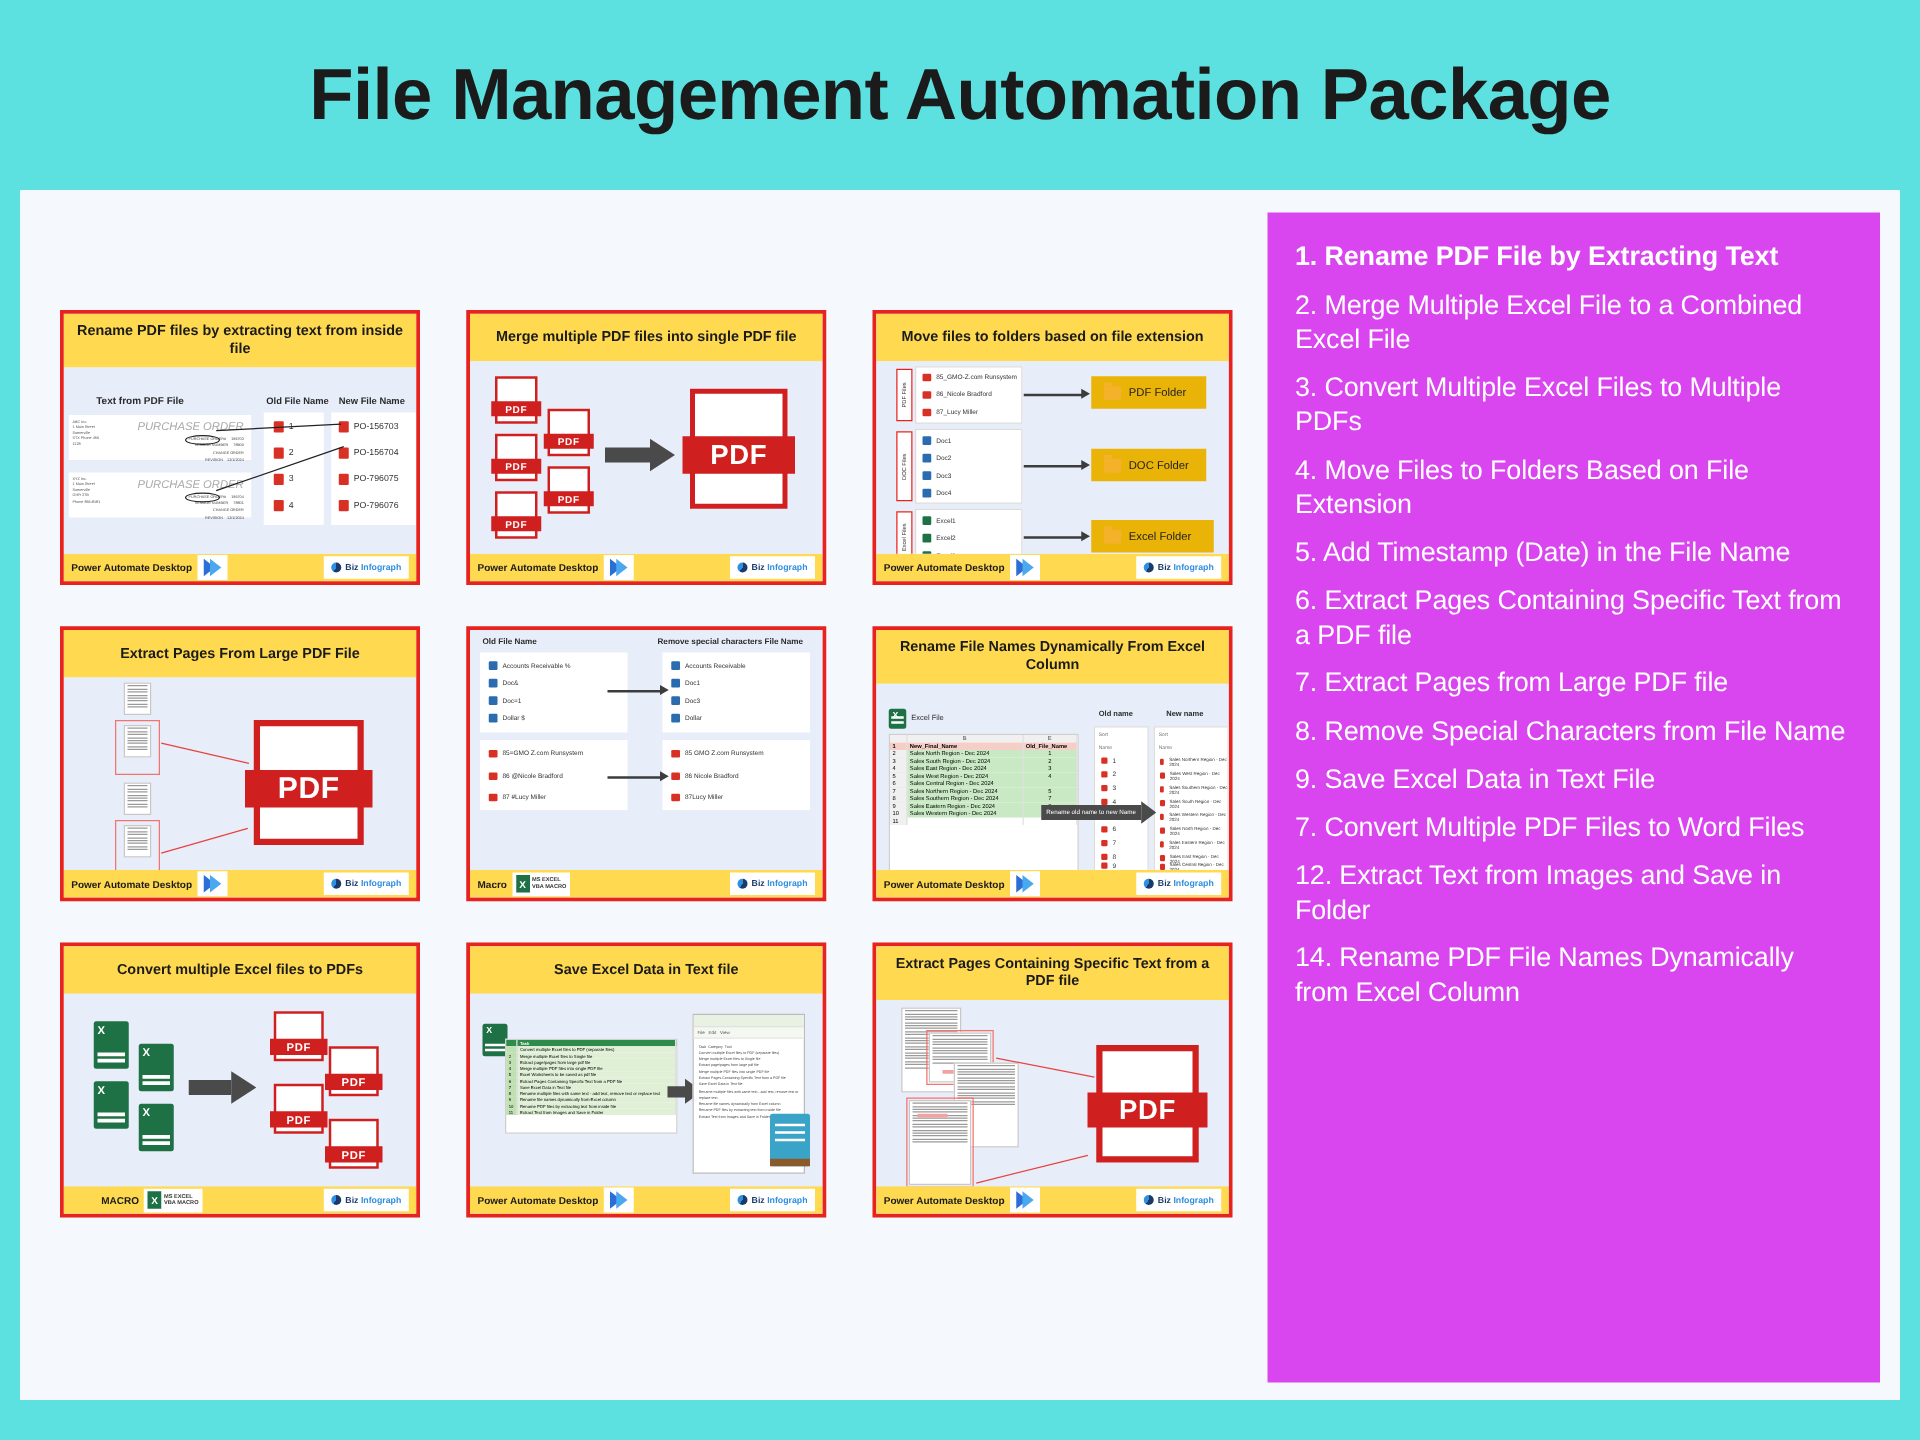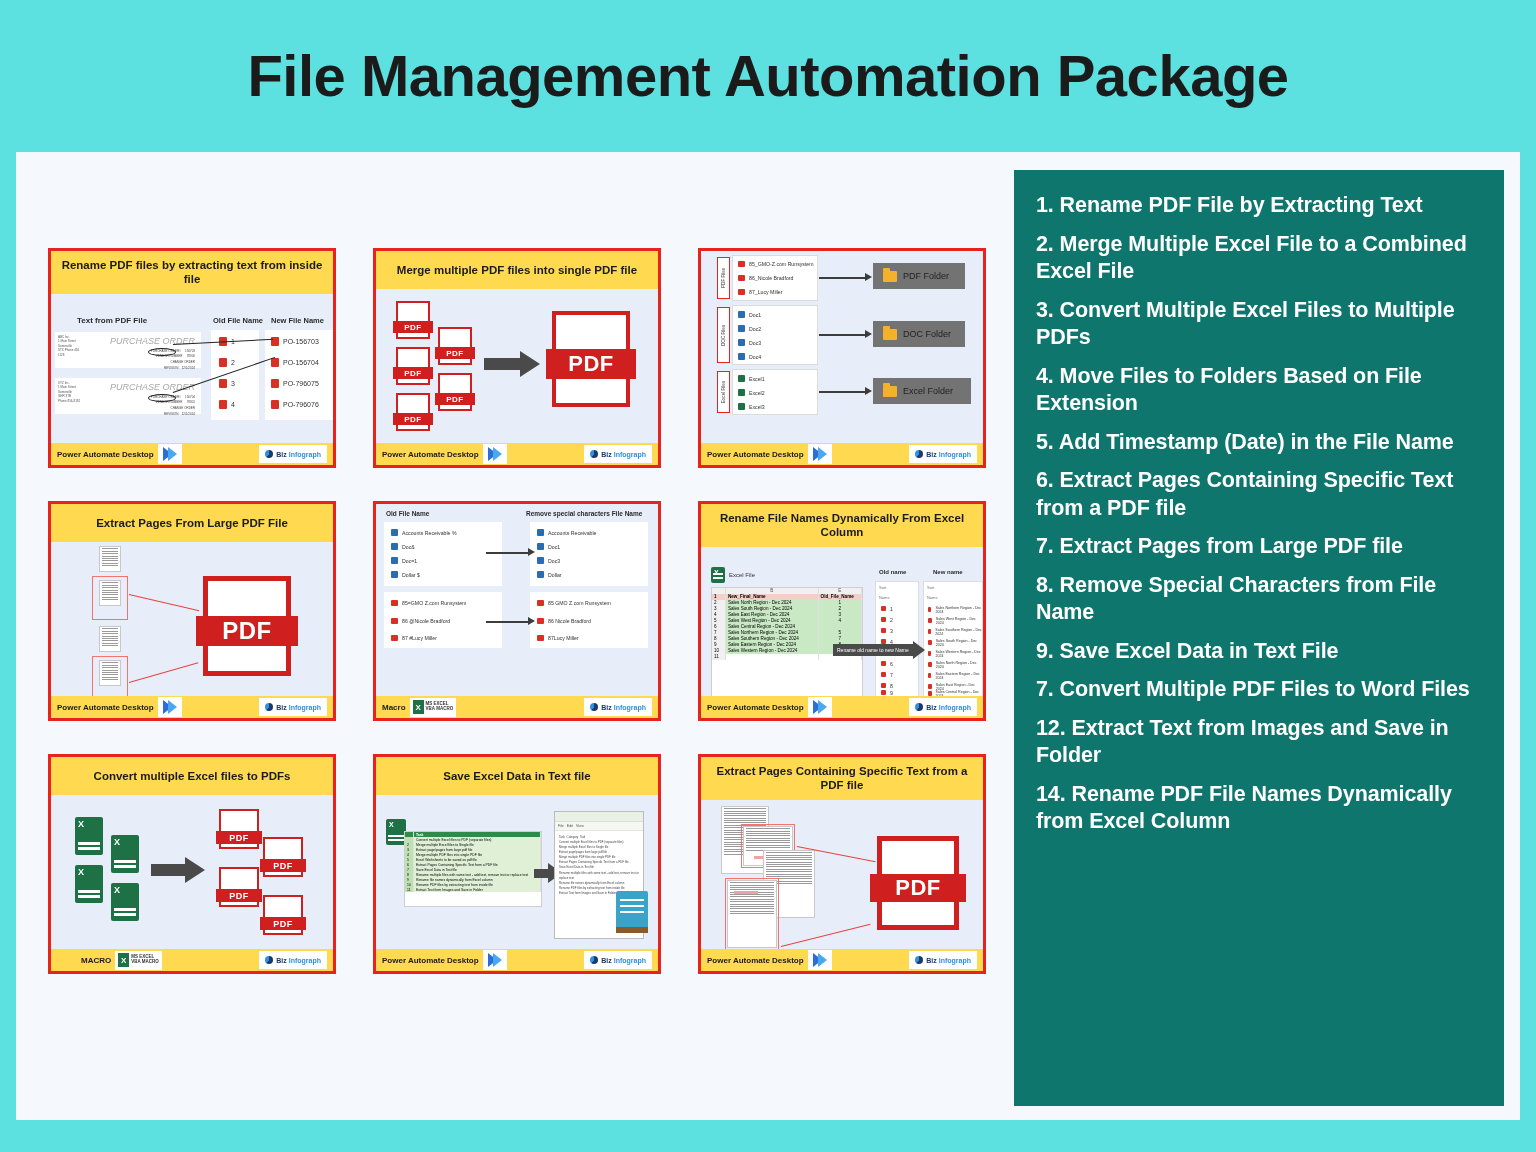--- a/index.html
+++ b/index.html
@@ -151,21 +151,21 @@
   .xglyph .rows i { display:block; height:3px; background:#fff; margin-bottom:2px; }
 
   .bigarrow { position:absolute; display:flex; align-items:center; }
   .bigarrow .stem { background:#4a4a4a; height:12px; }
   .bigarrow .head {
     width:0; height:0; border-top:13px solid transparent;
     border-bottom:13px solid transparent; border-left:20px solid #4a4a4a;
   }
 
   .folder {
-    position:absolute; background:#737373; display:flex; align-items:center; gap:6px;
+    position:absolute; background:#eab308; display:flex; align-items:center; gap:6px;
     padding-left:10px; font-size:9px; color:#222;
   }
   .folder-ico {
     width:14px; height:11px; background:#f3b229; border-radius:1px; position:relative;
   }
   .folder-ico:before {
     content:""; position:absolute; left:0; top:-3px; width:7px; height:3px;
     background:#f3b229; border-radius:1px 1px 0 0;
   }
 
@@ -190,27 +190,27 @@
   .ss { position:absolute; background:#fff; border:1px solid #cfcfcf; font-size:4.6px; }
   .ss .hdr { display:flex; background:#f0f0f0; color:#555; }
   .ss .r { display:flex; }
   .ss .c { padding:0.5px 2px; border-right:1px solid #e0e0e0; overflow:hidden; white-space:nowrap; }
 
   
   .list {
     position:absolute;
     left: 998px; top: 18px;
     width: 490px; height: 936px;
-    background: #0f766e;
+    background: #d946ef;
     padding: 22px 22px 10px 22px;
   }
   .list-item {
     color:#fff;
     font-size: 21.5px;
-    font-weight: 700;
+    font-weight: 400;
     line-height: 1.28;
     margin-bottom: 11px;
     letter-spacing: -0.1px;
   }
   .list-item:first-child { font-weight: 800; }
 </style>
 </head>
 <body>
 
 <div class="page">
@@ -353,20 +353,21 @@
               </span>
           </span>
           <span class="biz-foot">
             <span class="biz-dot"></span>
             <span class="biz-foot-txt"><span class="b1">Biz</span> <span class="b2">Infograph</span></span>
           </span>
         </div>
       </div>
 
       <div class="card">
+        <div class="card-head">Move files to folders based on file extension</div>
         <div class="card-body">
 
           <div class="vtab" style="left:16px;top:6px;width:13px;height:42px;">PDF Files</div>
           <div class="whitebox" style="left:31px;top:4px;width:86px;height:46px;border:1px solid #dcdcdc;">
             <div class="fileitem" style="left:5px;top:5px;">
                 <span class="ico-pdf"></span>
                 <span>85_GMO-Z.com Runsystem</span>
               </div>
             <div class="fileitem" style="left:5px;top:19px;">
                 <span class="ico-pdf"></span>

